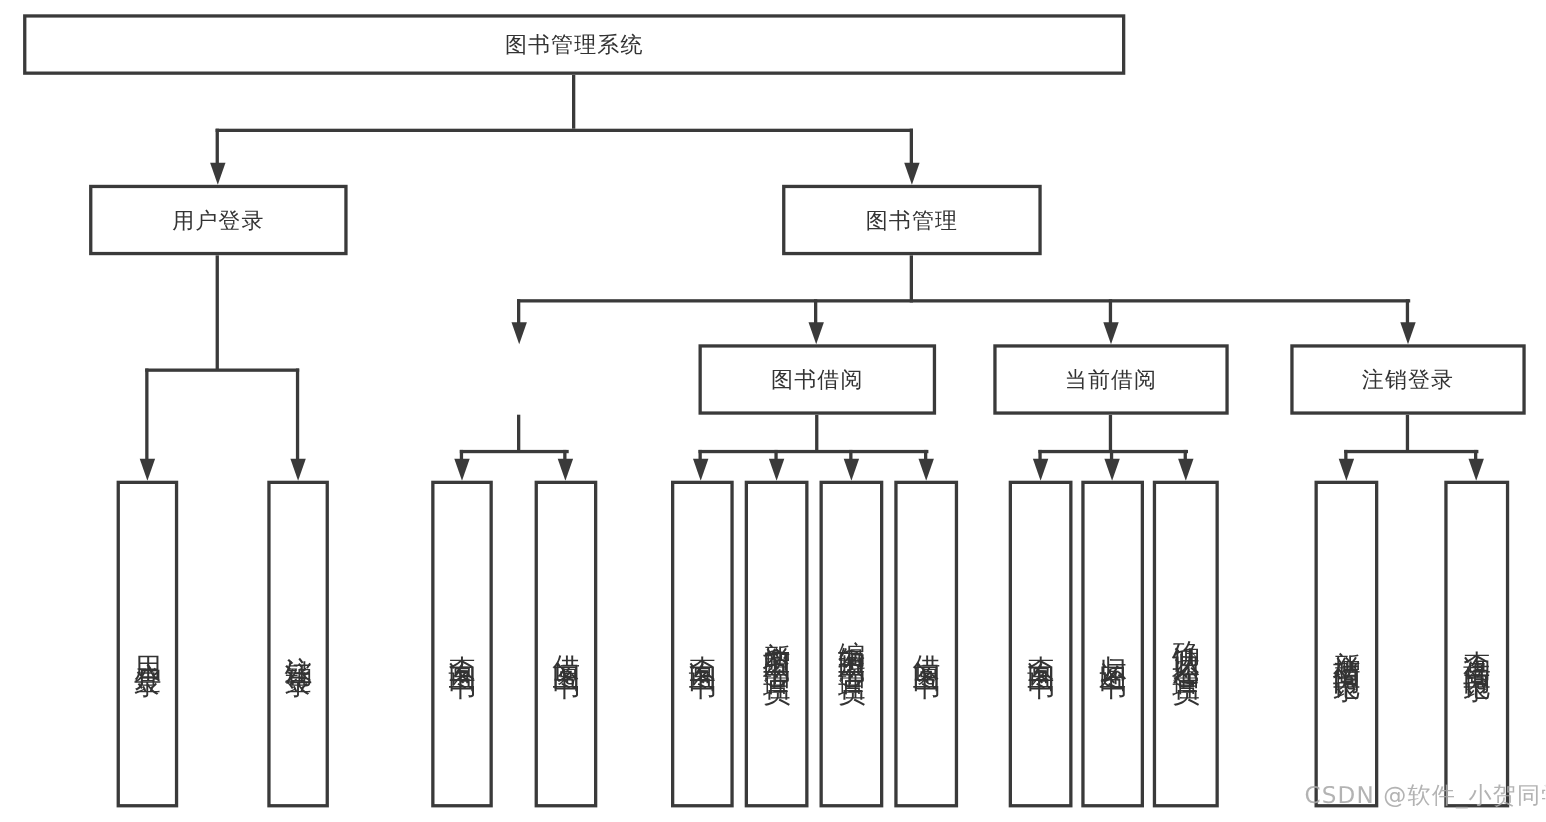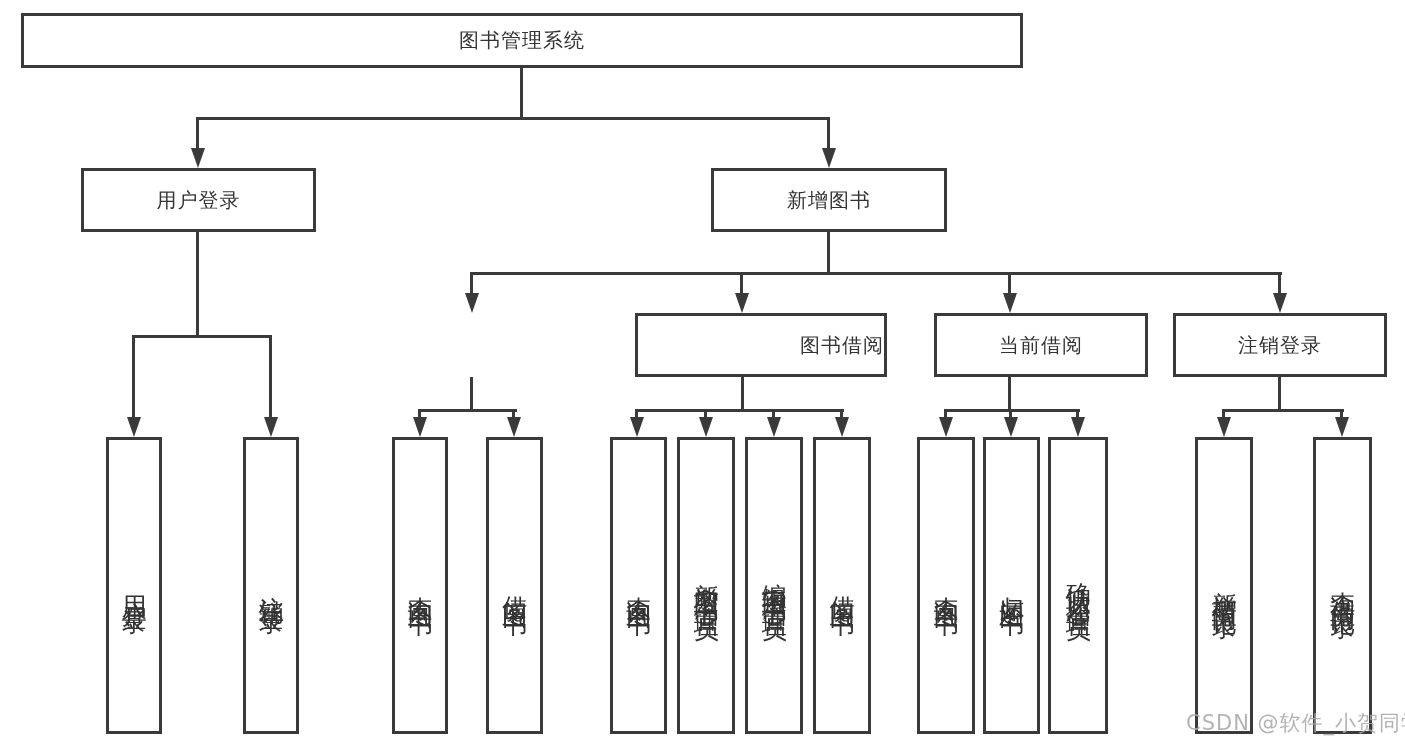--- a/index.html
+++ b/index.html
@@ -121,29 +121,29 @@
 
   <div class="node" style="left:21px;top:13px;width:1002px;height:55px;">
     <span class="hlabel">图书管理系统</span>
   </div>
 
   <div class="node" style="left:81px;top:168px;width:235px;height:64px;">
     <span class="hlabel">用户登录</span>
   </div>
 
   <div class="node" style="left:711px;top:168px;width:236px;height:64px;">
-    <span class="hlabel">新增图书</span>
-  </div>
-
-
-  <div class="node" style="left:635px;top:313px;width:252px;height:64px;justify-content:flex-end;">
+    <span class="hlabel">图书管理</span>
+  </div>
+
+
+  <div class="node" style="left:635px;top:313px;width:216px;height:64px;">
     <span class="hlabel">图书借阅</span>
   </div>
 
-  <div class="node" style="left:903px;top:313px;width:214px;height:64px;margin-left:31px;">
+  <div class="node" style="left:903px;top:313px;width:214px;height:64px;">
     <span class="hlabel">当前借阅</span>
   </div>
 
   <div class="node" style="left:1173px;top:313px;width:214px;height:64px;">
     <span class="hlabel">注销登录</span>
   </div>
 
   <div class="node" style="left:106px;top:437px;width:56px;height:297px;">
     <span class="vtext">用户登录</span>
   </div>

